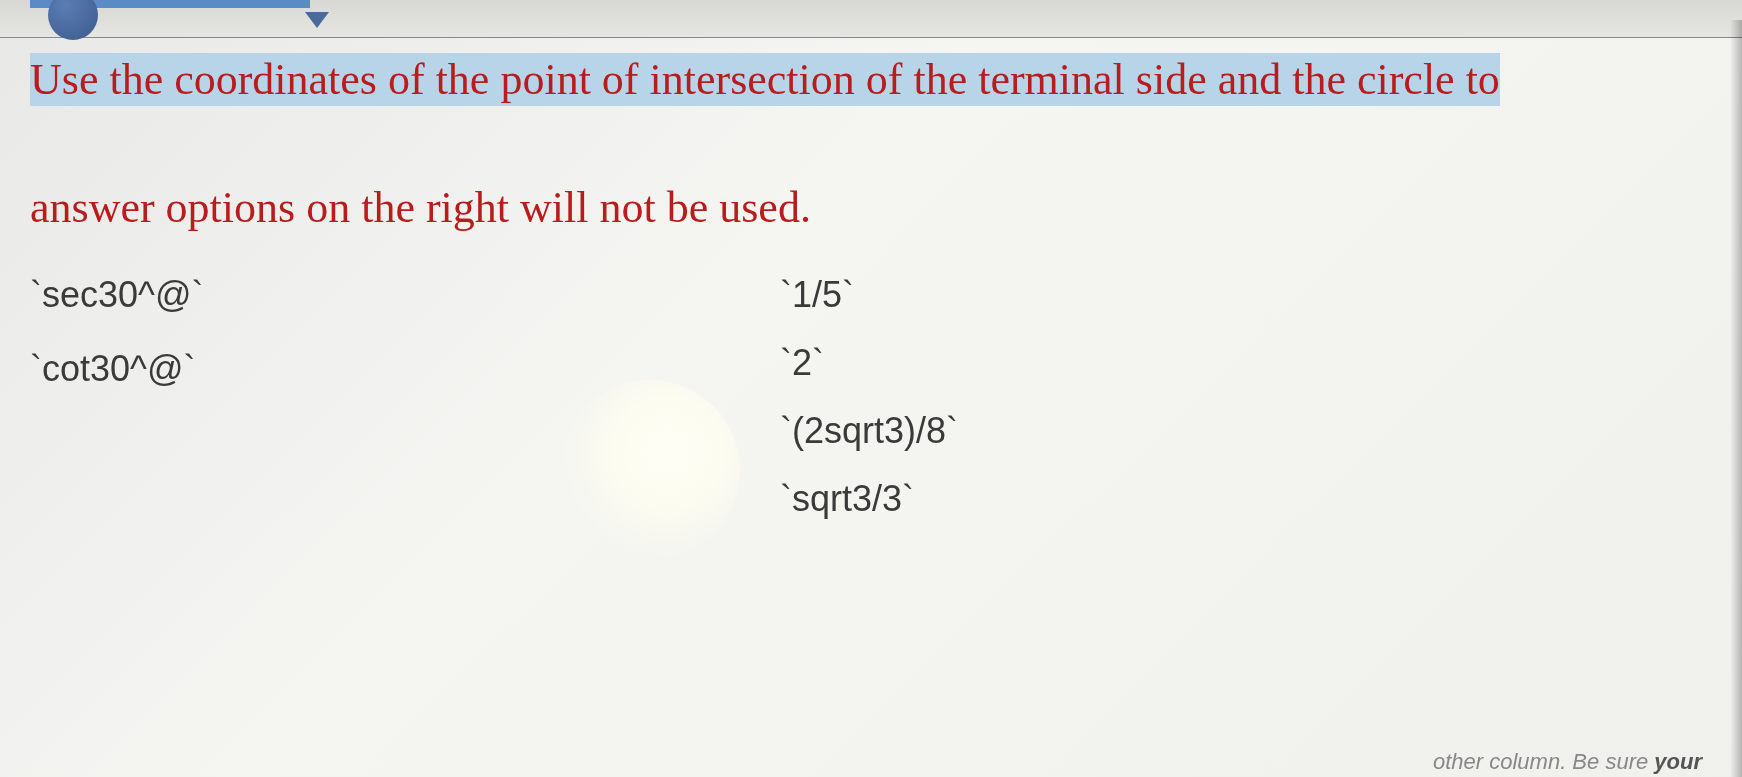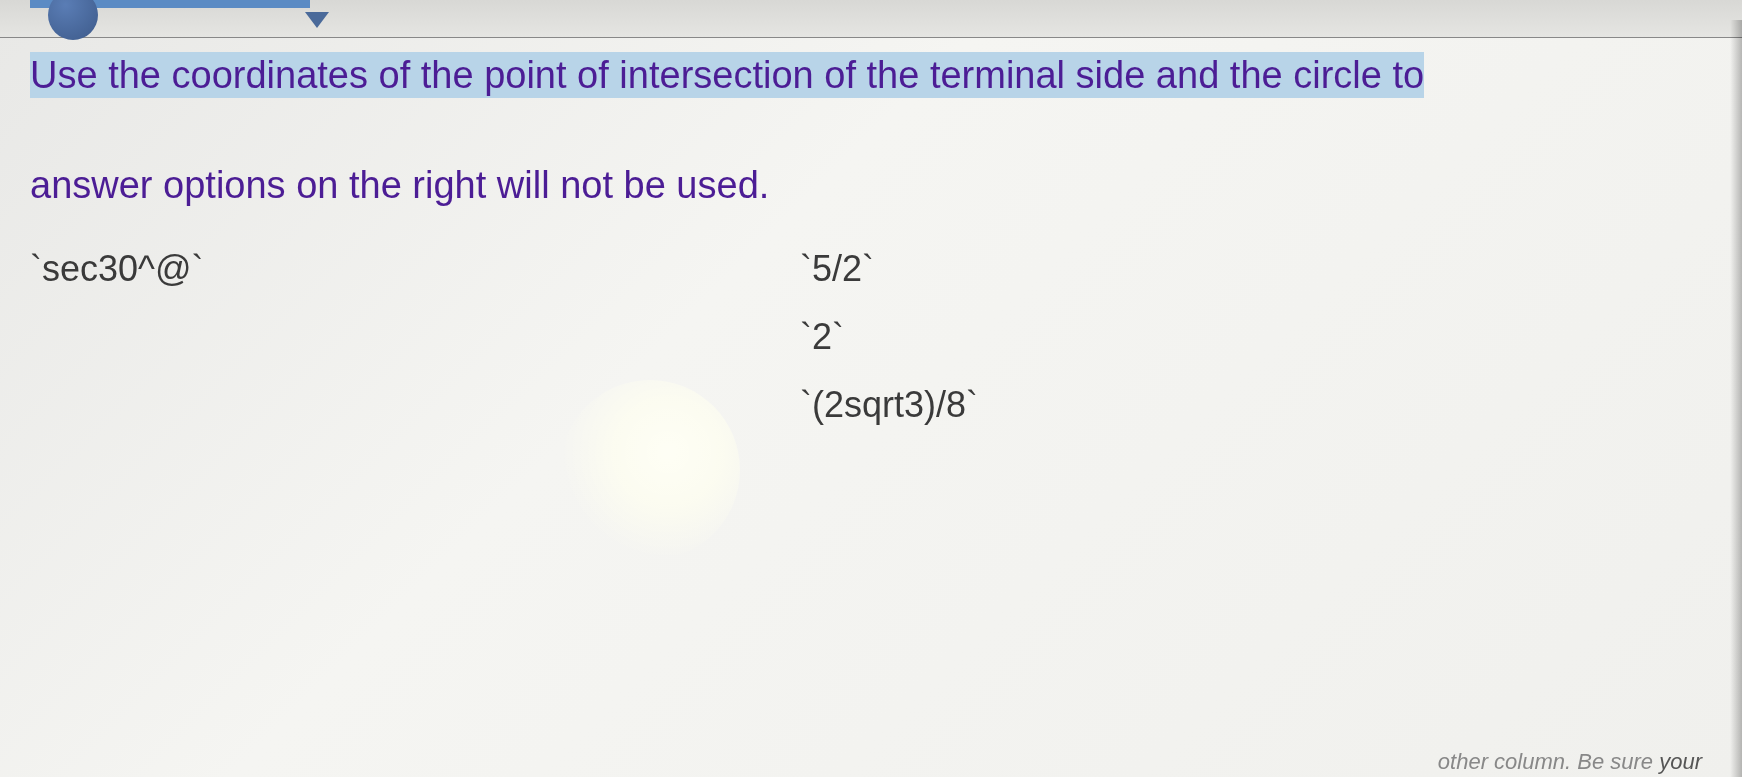--- a/index.html
+++ b/index.html
@@ -59,35 +59,36 @@
     
     .content {
       position: absolute;
       top: 38px;
       left: 30px;
       right: 20px;
       padding-top: 10px;
     }
     
     .question-text {
-      font-size: 38px;
+      font-size: 44px;
       line-height: 1.45;
-      color: #4c1d95;
+      color: #b91c1c;
       font-weight: 400;
+      font-family: Liberation Serif, serif;
     }
     
     .highlight {
       background-color: #b8d4e8;
       padding: 2px 0;
     }
     
     .matching-area {
       display: flex;
       margin-top: 35px;
-      gap: 60px;
+      gap: 40px;
     }
     
     .left-column {
       flex: 0 0 650px;
       padding-left: 0px;
     }
     
     .right-column {
       flex: 1;
       padding-left: 60px;
@@ -119,21 +120,21 @@
     .bottom-text {
       position: absolute;
       bottom: 2px;
       right: 40px;
       font-size: 22px;
       color: #888;
       font-style: italic;
     }
     
     .bottom-text .bold {
-      font-weight: normal;
+      font-weight: bold;
       color: #555;
     }
     
     .right-shadow {
       position: absolute;
       top: 20px;
       right: 0;
       width: 12px;
       height: 100%;
       background: linear-gradient(to left, rgba(0,0,0,0.25), transparent);
@@ -151,25 +152,27 @@
 <div class="content">
   <div class="question-text">
     <span class="highlight">Use the coordinates of the point of intersection of the terminal side and the circle to</span><br>
     <br>
     <span>answer options on the right will not be used.</span>
   </div>
 
   <div class="matching-area">
     <div class="left-column">
       <div class="match-item">`sec30^@`</div>
+      <div class="match-item">`cot30^@`</div>
     </div>
     <div class="right-column">
-      <div class="match-item">`5/2`</div>
+      <div class="match-item">`1/5`</div>
       <div class="match-item">`2`</div>
       <div class="match-item">`(2sqrt3)/8`</div>
+      <div class="match-item">`sqrt3/3`</div>
     </div>
   </div>
 </div>
 
 <div class="glare"></div>
 
 <div class="bottom-text">
   <span>other column. Be sure </span><span class="bold">your</span>
 </div>
 

